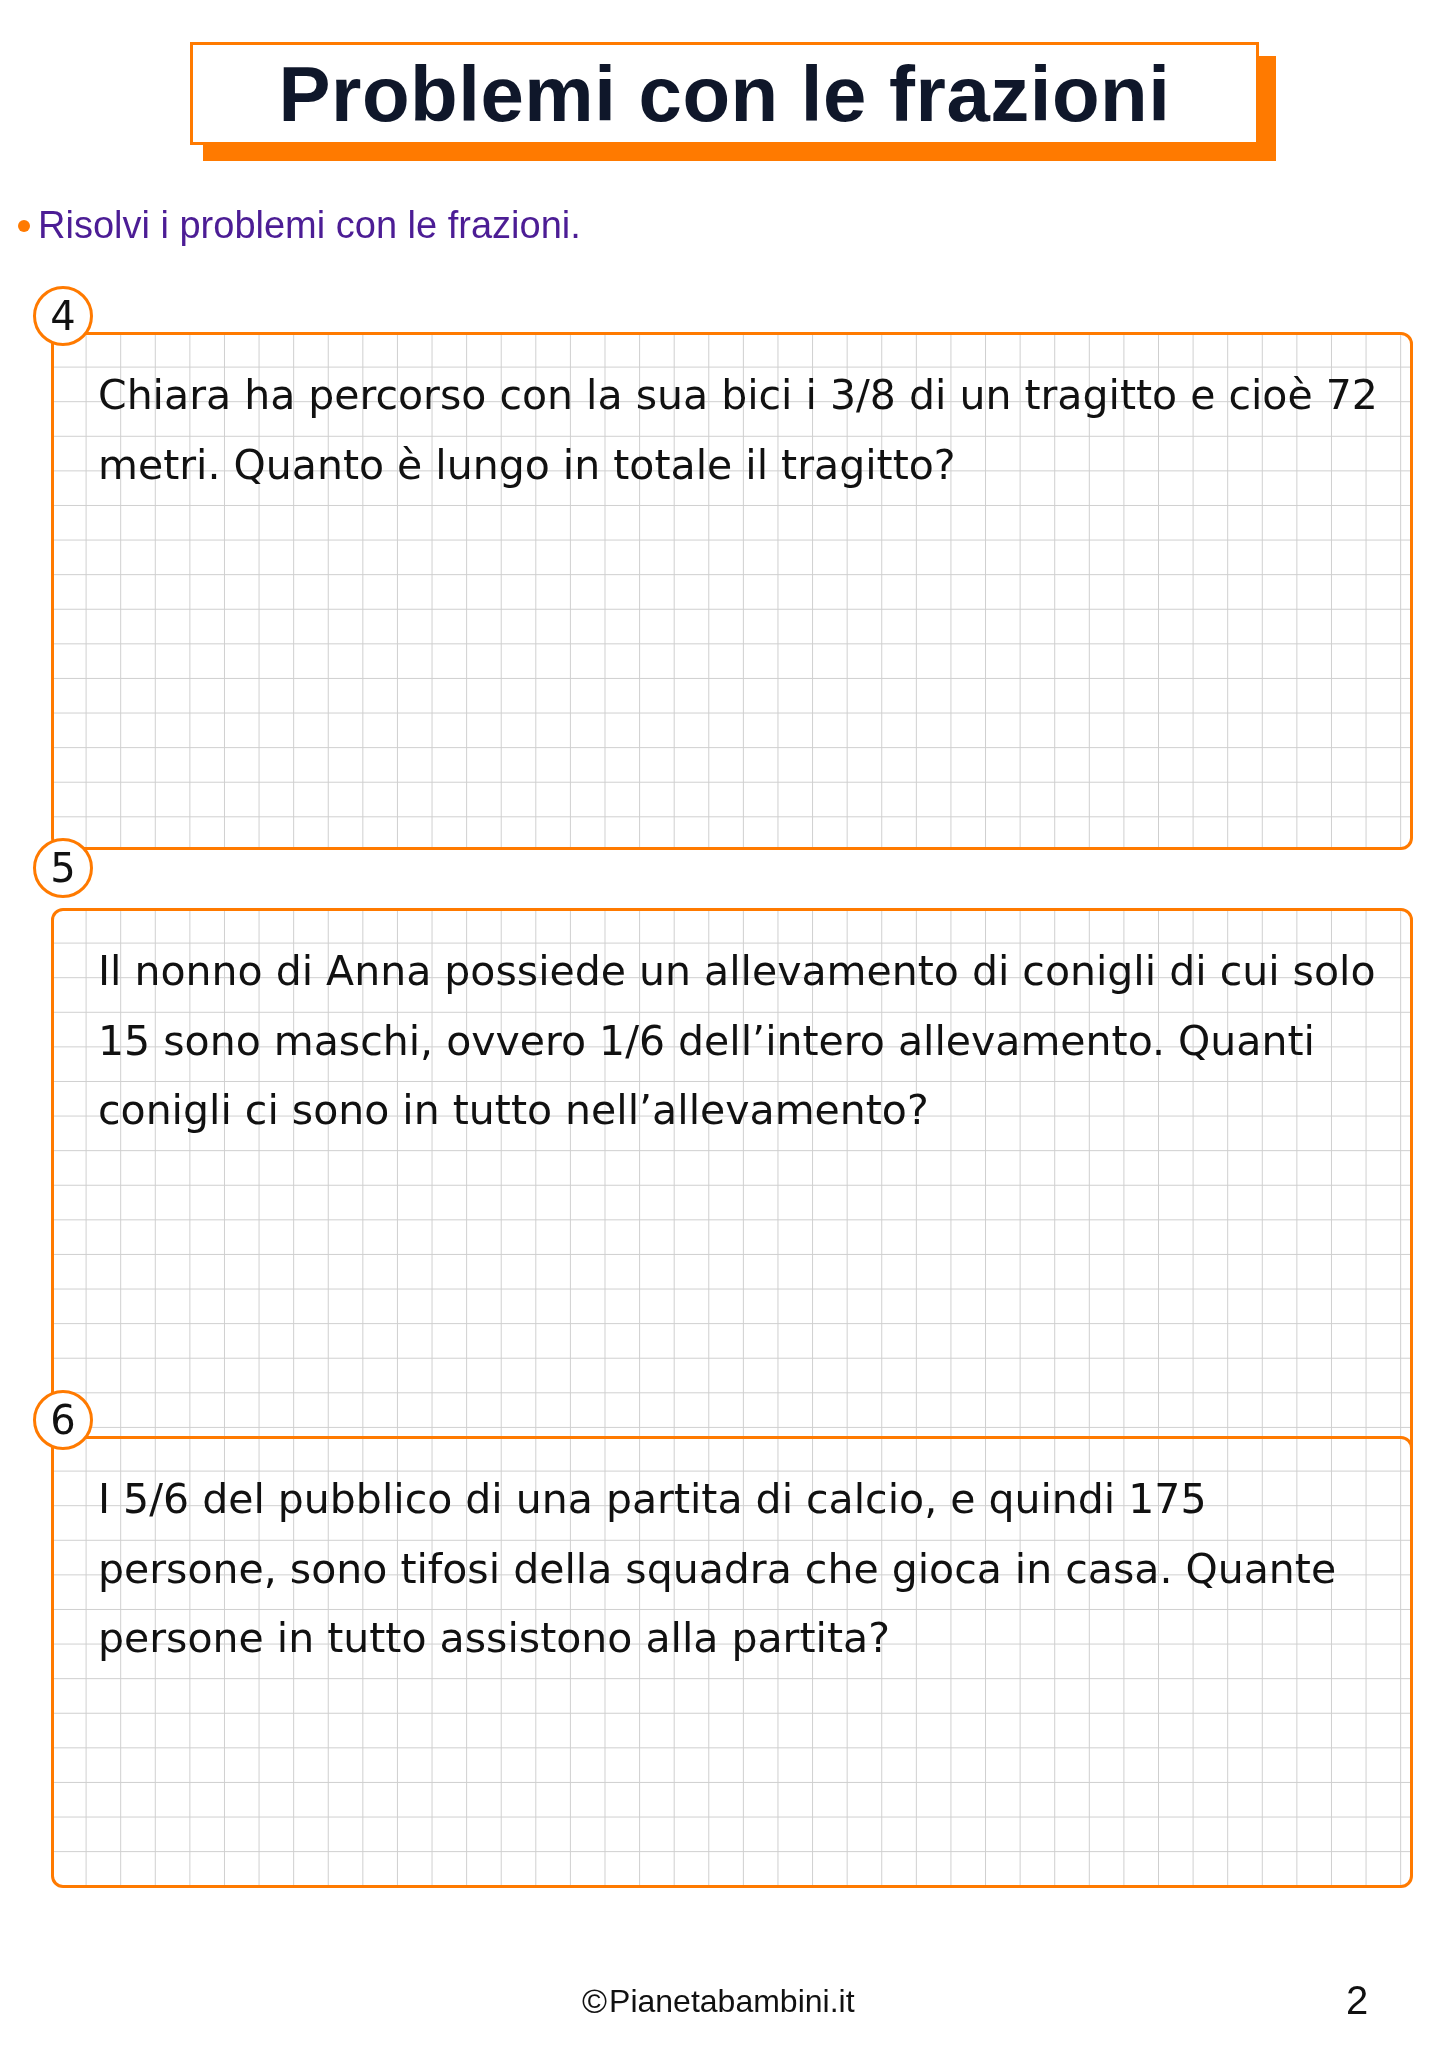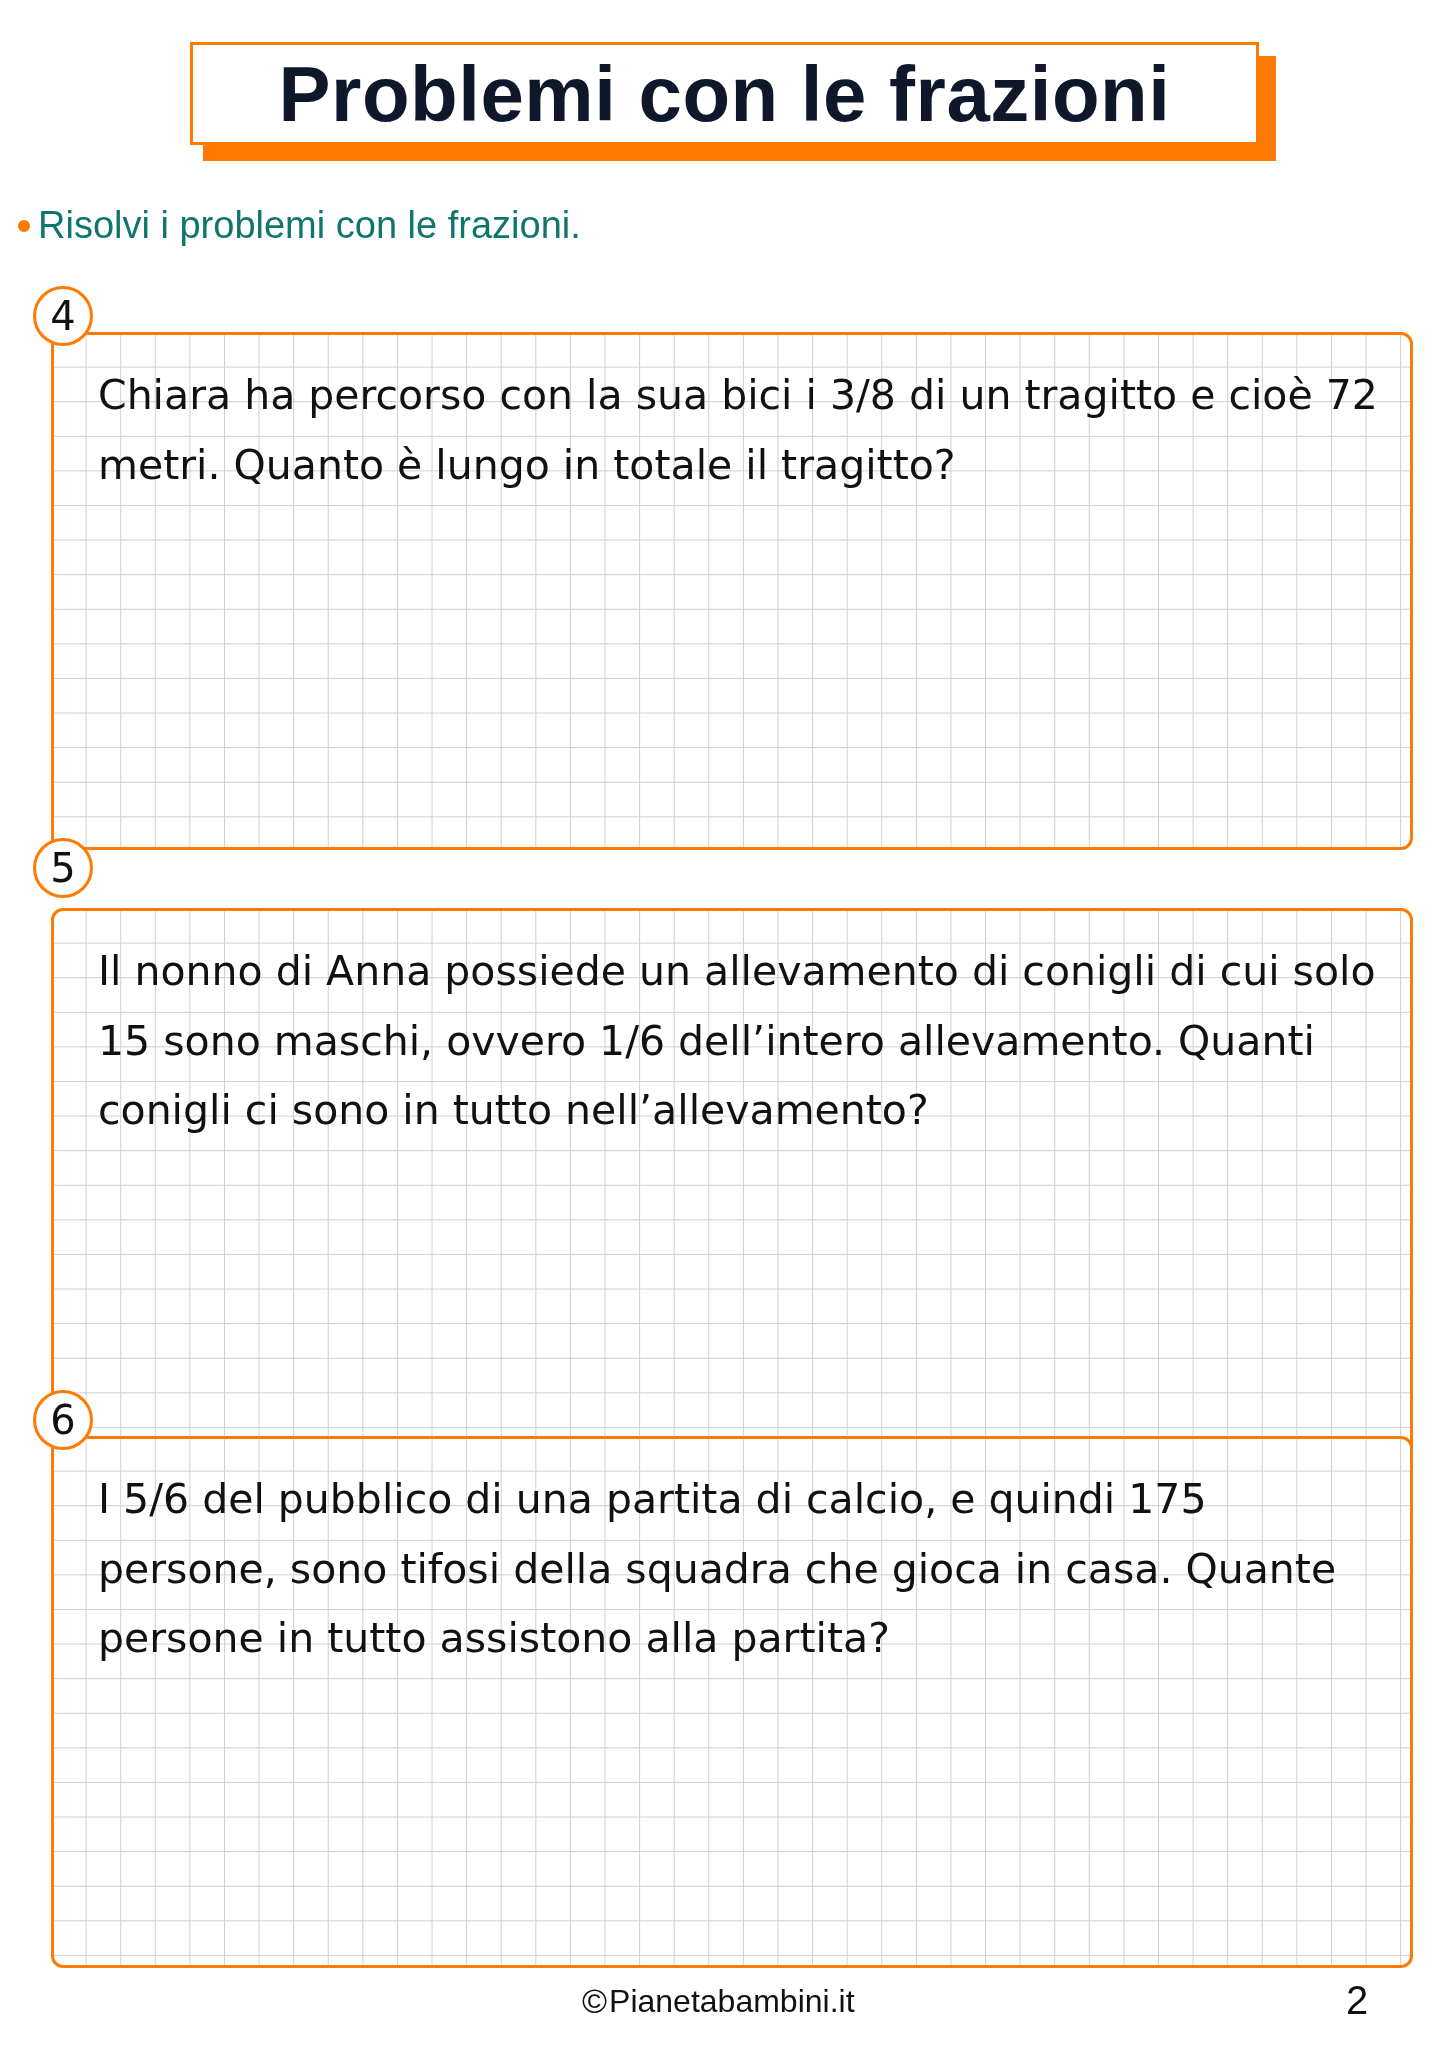--- a/index.html
+++ b/index.html
@@ -2,21 +2,21 @@
 <html><head>
 <meta charset="utf-8">
 <style>
   html,body{margin:0;padding:0;background:#ffffff;}
   body{width:1448px;height:2048px;position:relative;overflow:hidden;font-family:"DejaVu Sans",sans-serif;color:#111;}
   .title-shadow{position:absolute;left:203px;top:56px;width:1073px;height:105px;background:#ff7a00;}
   .title-box{position:absolute;left:190px;top:42px;width:1069px;height:103px;background:#fff;border:3px solid #ff7a00;box-sizing:border-box;display:flex;align-items:center;justify-content:center;}
   .title-text{font-family:"Liberation Sans",sans-serif;font-weight:bold;font-size:78px;color:#0f172a;letter-spacing:0.5px;line-height:1;}
   .instr{position:absolute;left:18px;top:204px;display:flex;align-items:center;}
   .bullet{width:12px;height:12px;border-radius:50%;background:#ff7a00;margin-right:8px;}
-  .instr-text{font-family:"Liberation Sans",sans-serif;font-size:38px;color:#0f766e;}
+  .instr-text{font-family:"Liberation Sans",sans-serif;font-size:38px;color:#4c1d95;}
   .box{position:absolute;left:51px;width:1362px;border:3.5px solid #ff7a00;border-radius:12px;box-sizing:border-box;overflow:hidden;
     background-color:#fff;
     background-image:
       linear-gradient(to right, #cfcfcf 1.4px, transparent 1.4px),
       linear-gradient(to bottom, #cfcfcf 1.4px, transparent 1.4px);
     background-size:34.6px 34.6px;
     background-position:-3px -3px;margin-top:30px;}
   .box-text{position:absolute;left:44px;top:26px;right:20px;font-family:"DejaVu Sans",sans-serif;font-size:41px;line-height:69.5px;color:#111;}
   .num{position:absolute;left:33px;width:60px;height:60px;border:3.5px solid #ff7a00;border-radius:50%;background:#fff;box-sizing:border-box;display:flex;align-items:center;justify-content:center;font-family:"DejaVu Sans",sans-serif;font-size:40px;color:#111;z-index:2;}
   .footer{position:absolute;top:1982px;left:582px;display:flex;align-items:center;font-family:"Liberation Sans",sans-serif;font-size:32px;color:#111;}
@@ -43,21 +43,21 @@
   <span>4</span>
 </div>
 
 <div class="box" style="top:878px;height:581px;">
   <div class="box-text">Il nonno di Anna possiede un allevamento di conigli di cui solo 15 sono maschi, ovvero 1/6 dell’intero allevamento. Quanti conigli ci sono in tutto nell’allevamento?</div>
 </div>
 <div class="num" style="top:838px;">
   <span>5</span>
 </div>
 
-<div class="box" style="top:1406px;height:532px;">
+<div class="box" style="top:1406px;height:452px;">
   <div class="box-text">I 5/6 del pubblico di una partita di calcio, e quindi 175 persone, sono tifosi della squadra che gioca in casa. Quante persone in tutto assistono alla partita?</div>
 </div>
 <div class="num" style="top:1390px;">
   <span>6</span>
 </div>
 
 <div class="footer">
   <span class="copy">©</span>
   <span>Pianetabambini.it</span>
 </div>

